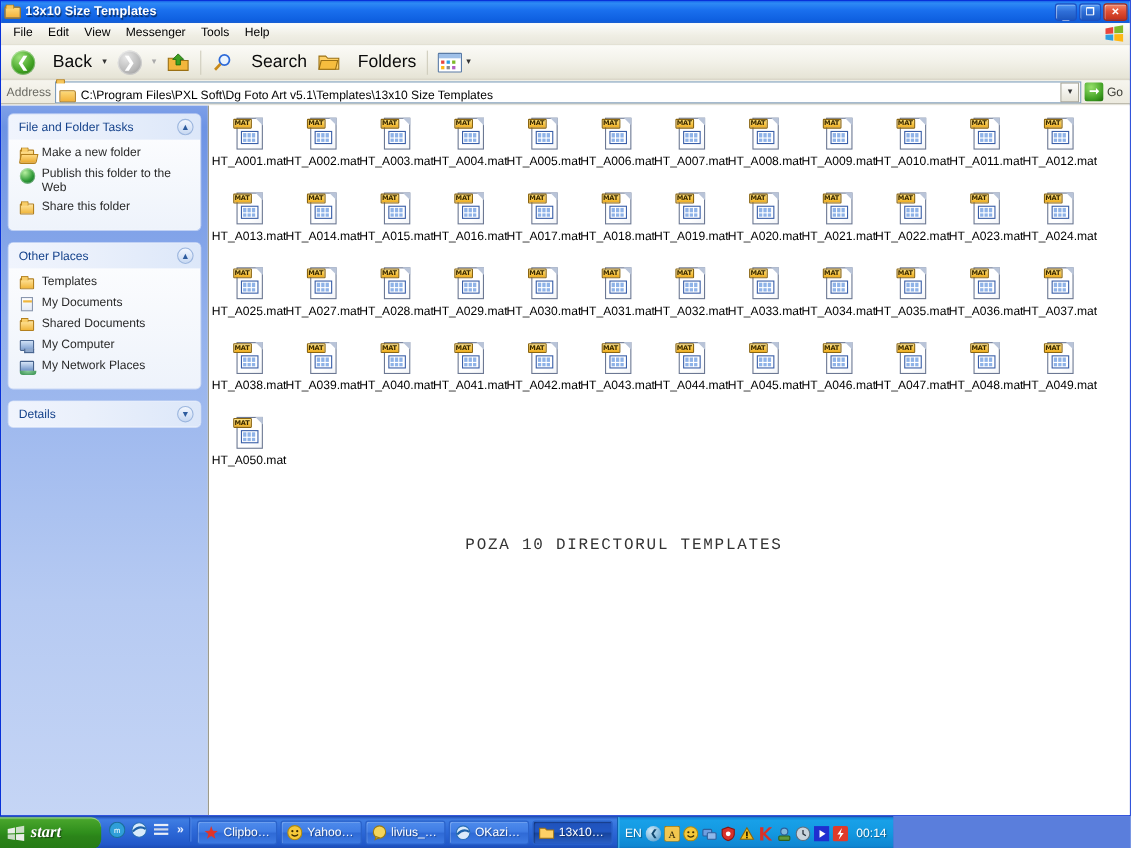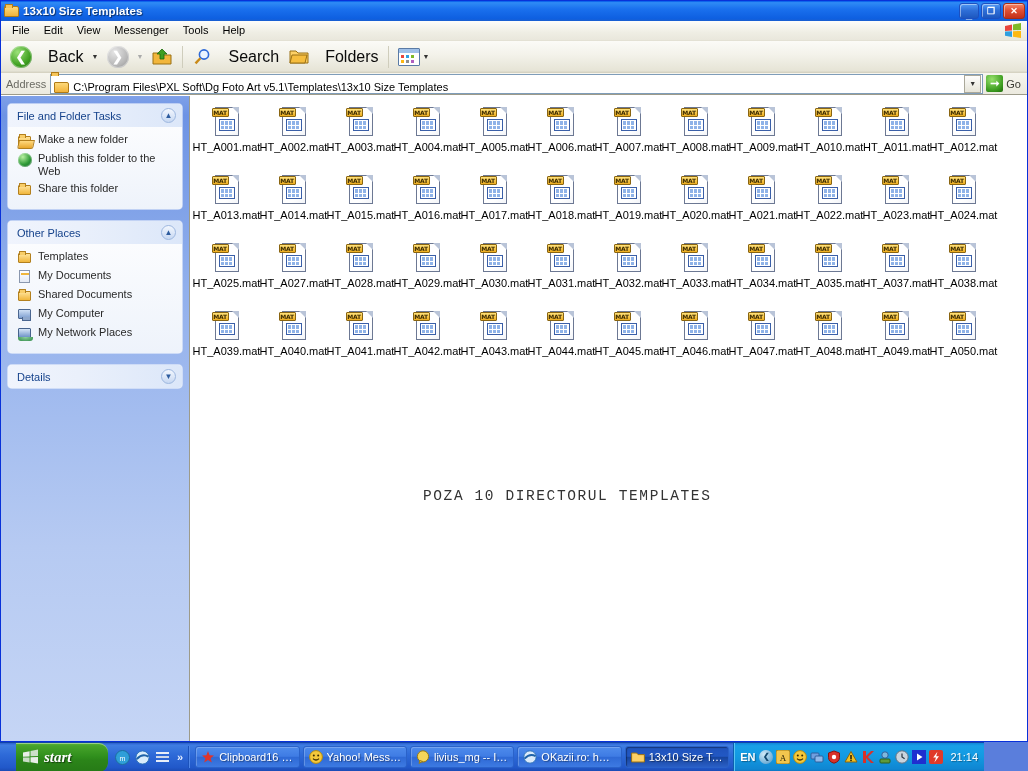--- a/index.html
+++ b/index.html
@@ -250,25 +250,24 @@
   }
 
   #overlay-text {
     position: absolute; left: 233px; top: 392px;
     font-family: "Liberation Mono", "DejaVu Sans Mono", monospace;
     font-size: 14.5px; color: #333; letter-spacing: 1.6px; white-space: nowrap;
   }
 
   
   #taskbar {
-    position: absolute; left: 0; bottom: 0; width: 984px; height: 29px;
+    position: absolute; left: 0; bottom: 0; width: 812px; height: 29px;
     background: linear-gradient(to bottom,#2b5fcd 0%,#3f7de2 8%, #2e6ad8 42%, #2158c9 88%, #1b4bb5 100%);
-    display: flex; align-items: center;
+    display: flex; 
     border-top: 1px solid #1144a8;
-    padding-left: 16px;
   }
   #start {
     width: 92px; height: 29px; flex: none; position: relative;
     background: linear-gradient(to bottom,#5bb53a 0%,#46a32a 10%,#2f8e1c 48%,#2b8419 60%,#267a16 100%);
     border-radius: 0 9px 9px 0;
     display: flex; align-items: center; padding-left: 6px;
     box-shadow: inset 0 1px 0 rgba(255,255,255,.4);
   }
   #start .flag { width: 17px; height: 16px; flex: none; margin-right: 5px; }
   #start .lbl {
@@ -298,21 +297,21 @@
   .task .tl {
     color: #fff; font-size: 11px; white-space: nowrap; overflow: hidden;
     text-overflow: ellipsis; text-shadow: 1px 1px 1px rgba(0,0,0,.4);
   }
   #tray {
     flex: none; height: 29px; display: flex; align-items: center; gap: 3px;
     padding: 0 6px 0 6px;
     background: linear-gradient(to bottom,#1087d8 0%,#18a0e8 10%,#139ae2 45%,#0f86d2 90%,#0b6ebb 100%);
     border-left: 1px solid #0b5fae; box-shadow: inset 1px 0 0 #58c4f2;
   }
-  #tray .en { color: #fff; font-size: 11px; font-weight: bold; text-shadow: 1px 1px 1px rgba(0,0,0,.35); margin-right: 1px; }
+  #tray .en { color: #fff; font-size: 11px; font-weight: normal; text-shadow: 1px 1px 1px rgba(0,0,0,.35); margin-right: 1px; }
   .tray-chev {
     width: 14px; height: 14px; border-radius: 50%; flex: none;
     background: radial-gradient(circle at 35% 30%, #cfe9f8, #7fb8dc 60%, #4f90bd);
     color: #13496f; font-size: 8px; font-weight: bold; line-height: 13px; text-align: center;
   }
   .ti-sm { width: 14px; height: 14px; border-radius: 2px; flex: none; position: relative; }
   #clock { color: #fff; font-size: 11px; margin-left: 4px; text-shadow: 1px 1px 1px rgba(0,0,0,.35); }
 </style>
 </head>
 <body>
@@ -1010,20 +1009,35 @@
                 <i></i>
                 <i></i>
                 <i></i>
                 <i></i>
                 <i></i>
                 <i></i>
               </span>
               <span class="badge">MAT</span>
             </div>
             <div class="fname">HT_A035.mat</div>
+          </div>
+          <div class="file">
+            <div class="mat-icon">
+              <span class="page"></span>
+              <span class="gridglyph">
+                <i></i>
+                <i></i>
+                <i></i>
+                <i></i>
+                <i></i>
+                <i></i>
+              </span>
+              <span class="badge">MAT</span>
+            </div>
+            <div class="fname">HT_A036.mat</div>
           </div>
           <div class="file">
             <div class="mat-icon">
               <span class="page"></span>
               <span class="gridglyph">
                 <i></i>
                 <i></i>
                 <i></i>
                 <i></i>
                 <i></i>
@@ -1348,15 +1362,15 @@
           <path d="M7 3.6 V7 l2.6 1.8" stroke="#2b3540" stroke-width="1.2" fill="none"></path>
         </svg></span>
     <span class="ti-sm"><svg width="14" height="14" viewBox="0 0 14 14">
           <rect width="14" height="14" fill="#1f2fd0"></rect>
           <path d="M5 3.5 L10.5 7 L5 10.5 Z" fill="#fff"></path>
         </svg></span>
     <span class="ti-sm"><svg width="14" height="14" viewBox="0 0 14 14">
           <rect width="14" height="14" rx="2" fill="#e03a2a"></rect>
           <path d="M8.4 1.8 L4.2 7.6 h2.8 L5.4 12.4 L10 6.2 H7.2 Z" fill="#fff"></path>
         </svg></span>
-    <span id="clock">21:14</span>
+    <span id="clock">00:14</span>
   </div>
 </div>
 
 </body></html>

